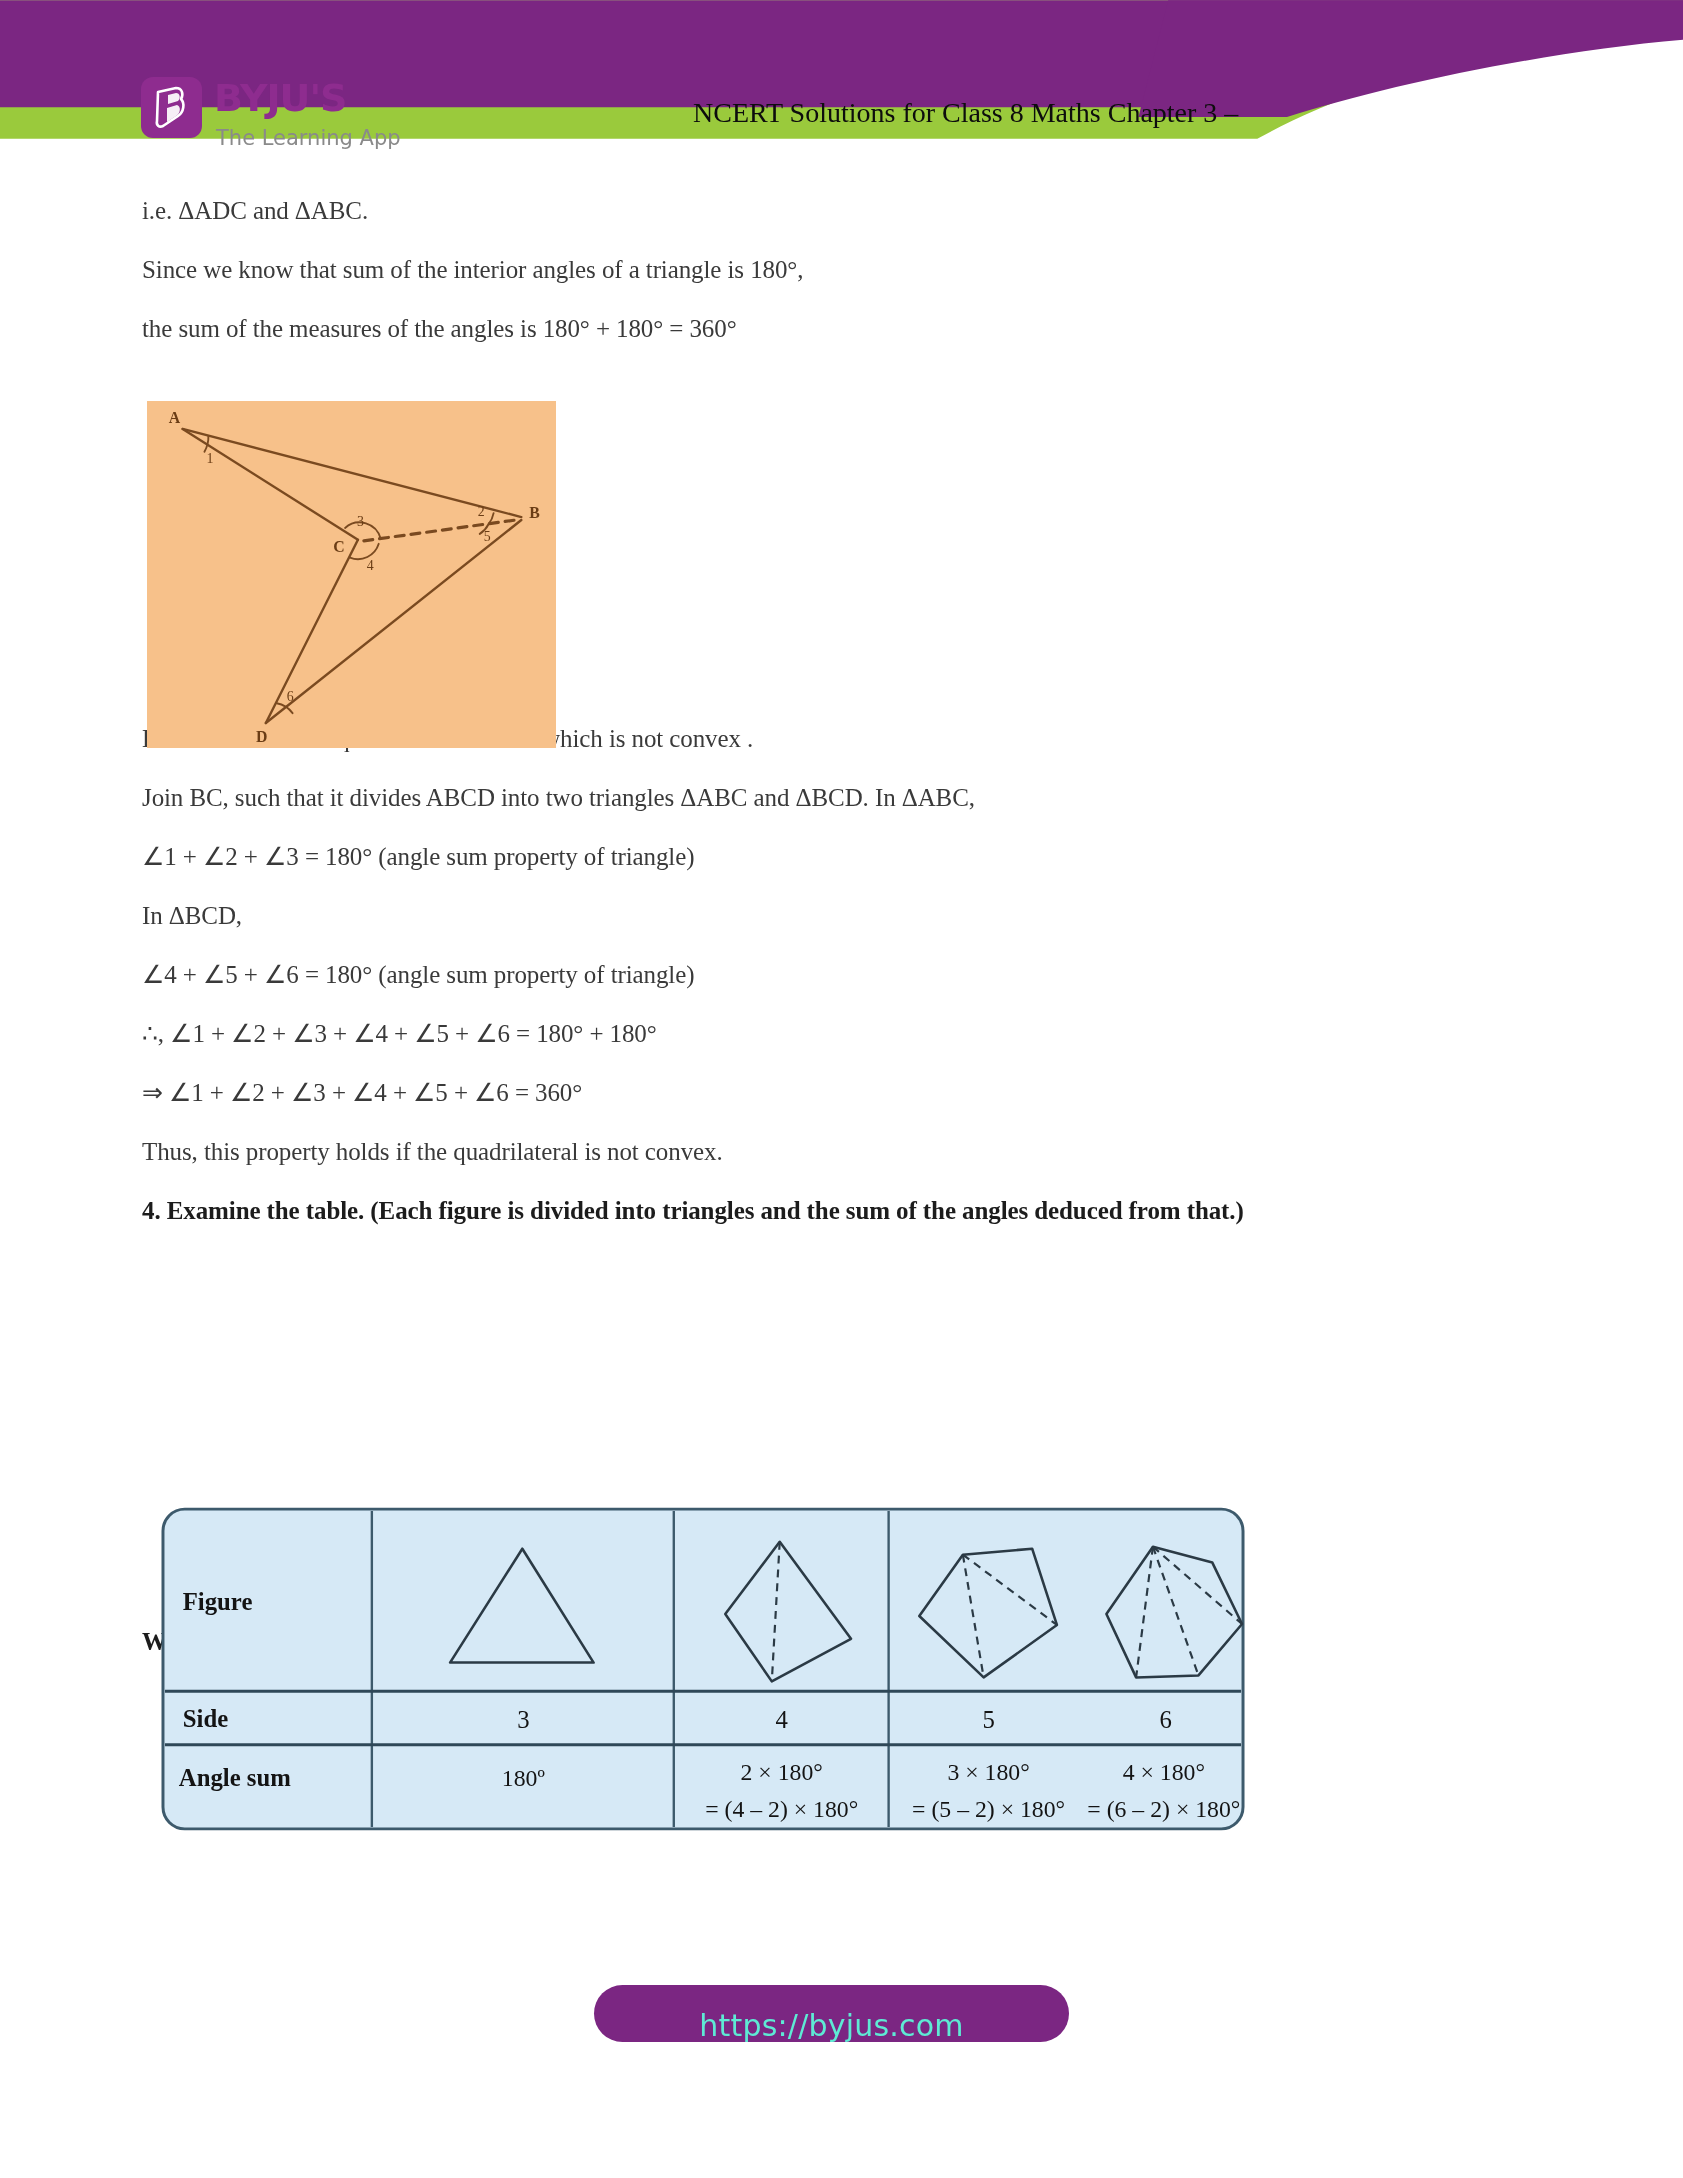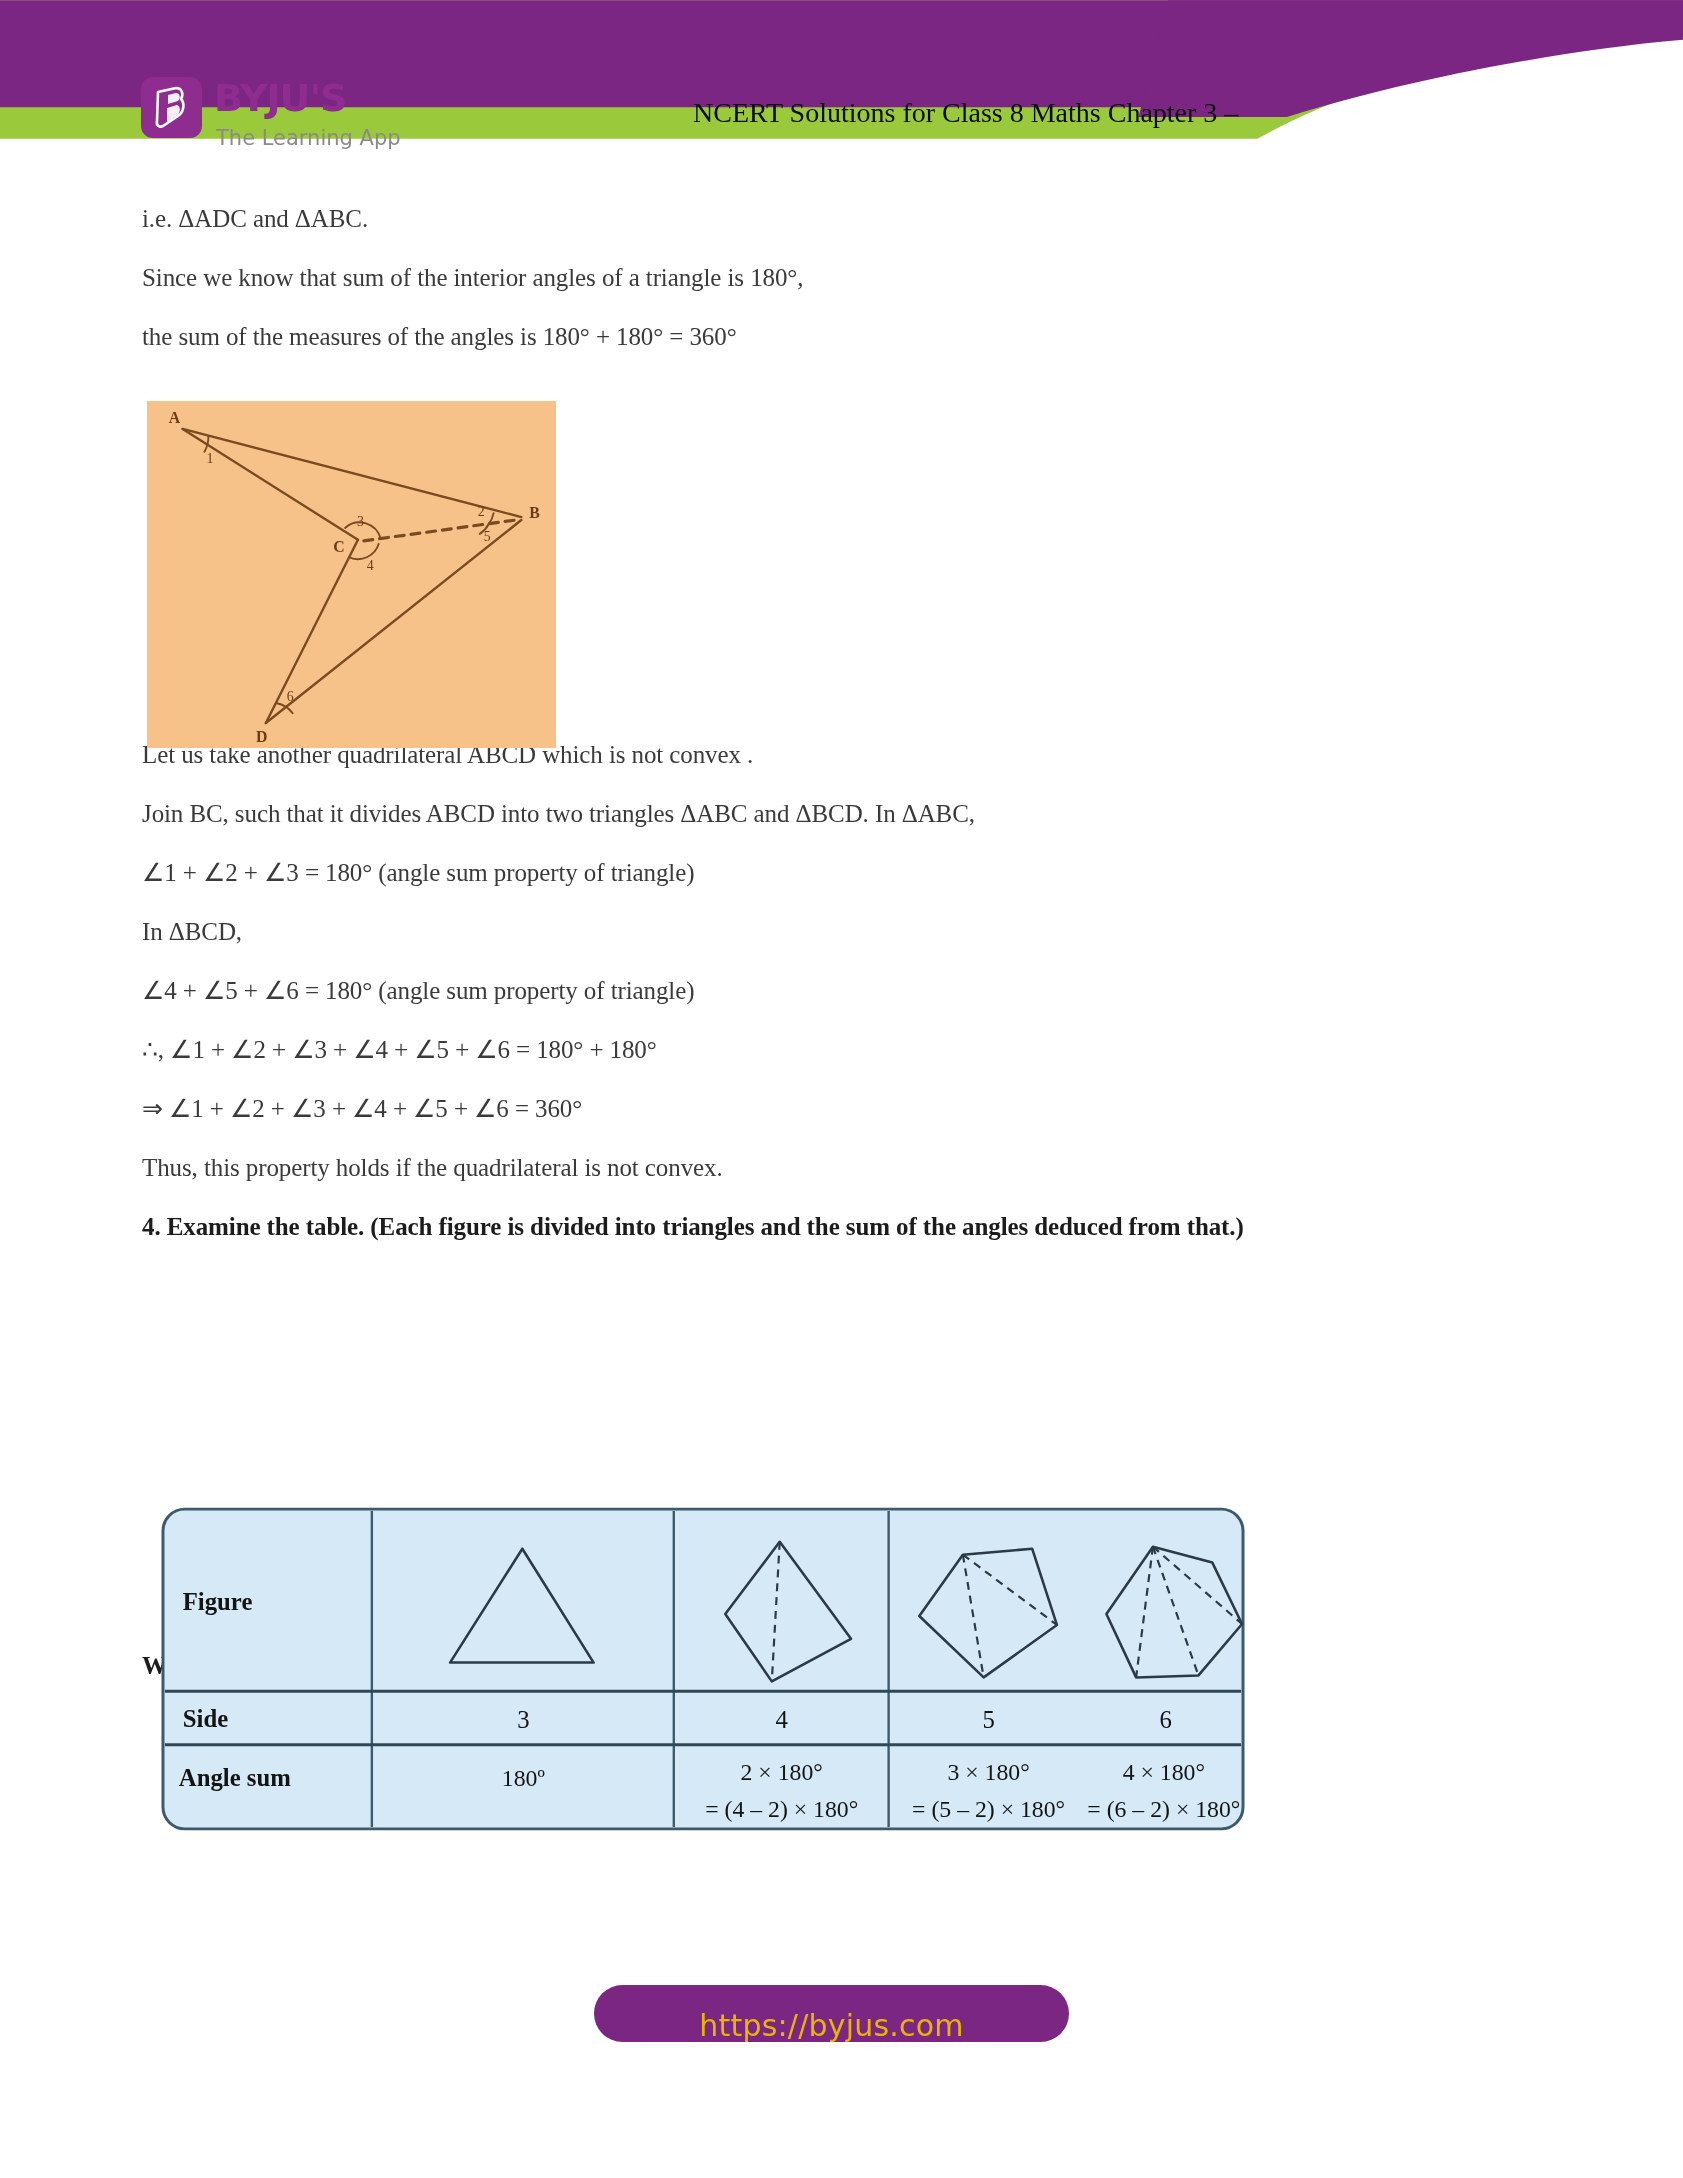--- a/index.html
+++ b/index.html
@@ -82,21 +82,21 @@
     position: absolute;
     top: 198px;
     left: 142px;
     width: 1406px;
   }
   .para {
     font-family: "Liberation Serif", serif;
     font-size: 25px;
     color: #3a3a3a;
     line-height: 1;
-    margin: 8px 0 34px 0;
+    margin: 0 0 34px 0;
     letter-spacing: -0.1px;
   }
   .para.bold {
     font-weight: bold;
     color: #1c1c1c;
   }
 
   
   #fig-orange {
     position: absolute;
@@ -128,21 +128,21 @@
     height: 57px;
     background: #7B2682;
     border-radius: 29px;
     display: flex;
     align-items: center;
     justify-content: center;
   }
   #footer-pill .url {
     font-family: "DejaVu Sans", sans-serif;
     font-size: 30px;
-    color: #eab308;
+    color: #5eead4;
     letter-spacing: 0.2px;
     margin-top: 24px;
   }
 </style>
 </head>
 <body>
 
 <div id="banner">
   <svg width="1683" height="149" viewBox="0 0 1700 150" xmlns="http://www.w3.org/2000/svg">
 

